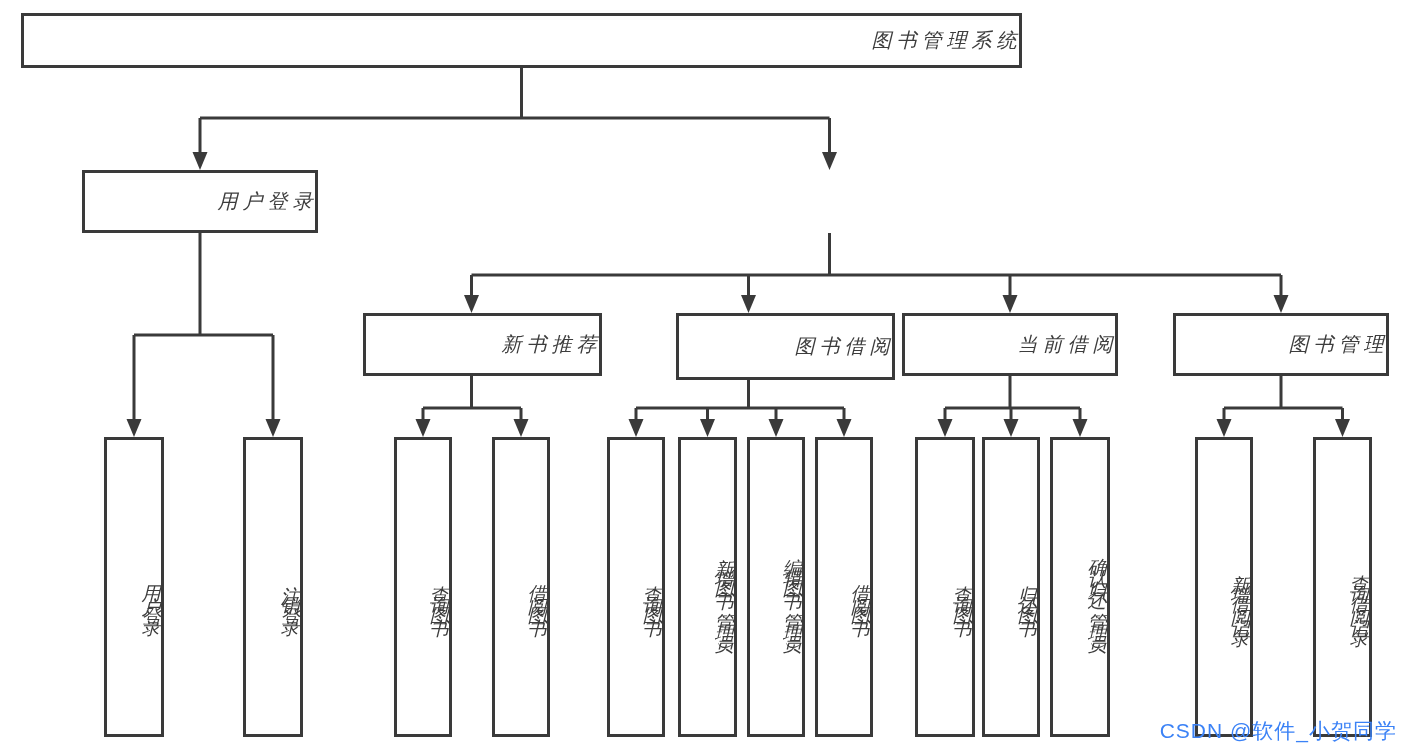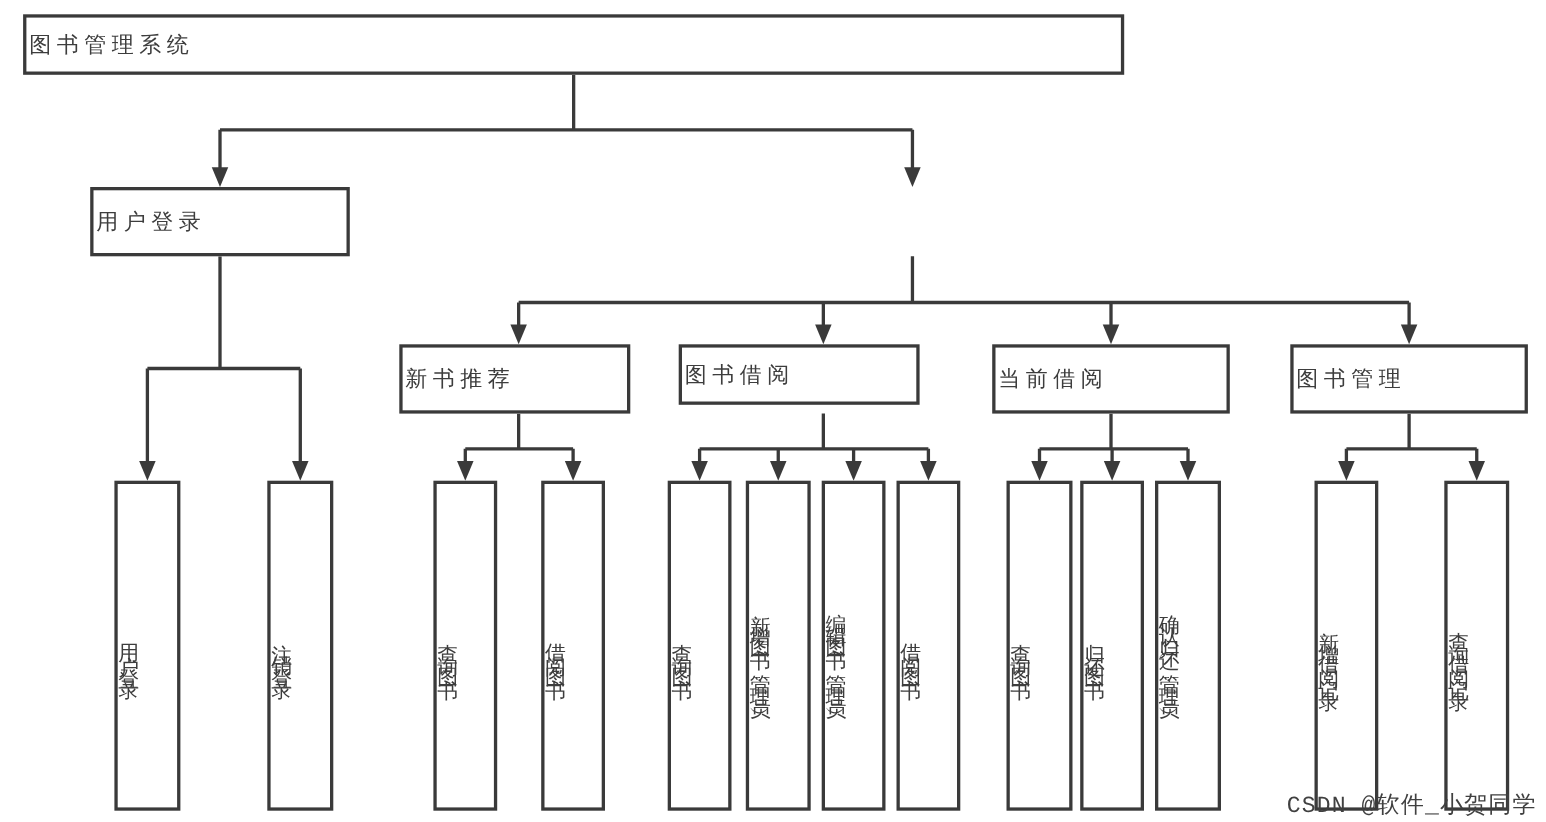--- a/index.html
+++ b/index.html
@@ -26,23 +26,24 @@
     fill: #3a3a3a;
     stroke: none;
   }
   .node {
     position: absolute;
     box-sizing: border-box;
     border: 3px solid #3a3a3a;
     background: #ffffff;
     display: flex;
     align-items: center;
-    justify-content: flex-start;
+    justify-content: flex-end;
     z-index: 1;
     color: #3d3d3d;
+    font-style: italic;
   }
   .hnode {
     font-size: 20px;
     letter-spacing: 5px;
     white-space: nowrap;
   }
   .hnode span { transform: translateX(2.5px); } 
   .vnode span {
     writing-mode: vertical-rl;
     text-orientation: mixed;
@@ -50,25 +51,24 @@
     letter-spacing: 11px;
     line-height: 1;
     color: #3d3d3d;
     transform: translateY(5px);
   }
   .watermark {
     position: absolute;
     right: 8px;
     bottom: 2px;
     font-size: 21px;
-    color: #404040;
+    color: #3b82f6;
     letter-spacing: 1px;
     z-index: 2;
     white-space: nowrap;
-    font-family: Liberation Mono, monospace;
   }
 </style>
 </head>
 <body>
 
 <div class="stage">
 
   <svg class="connectors" width="1405" height="747" viewBox="0 0 1405 747" aria-hidden="true">
 
     <path d="M521.5 68 V118 M200 118 H829.5 M200 118 V156 M829.5 118 V156"></path>
@@ -106,24 +106,24 @@
   </svg>
 
   <div class="node hnode" style="left:21px;top:13px;width:1001px;height:55px">
     <span>图书管理系统</span>
   </div>
 
   <div class="node hnode" style="left:82px;top:170px;width:236px;height:63px">
     <span>用户登录</span>
   </div>
 
-  <div class="node hnode" style="left:363px;top:313px;width:210px;height:63px">
+  <div class="node hnode" style="left:363px;top:313px;width:239px;height:63px">
     <span>新书推荐</span>
   </div>
-  <div class="node hnode" style="left:617px;top:313px;width:219px;height:55px">
+  <div class="node hnode" style="left:676px;top:313px;width:219px;height:67px">
     <span>图书借阅</span>
   </div>
   <div class="node hnode" style="left:902px;top:313px;width:216px;height:63px">
     <span>当前借阅</span>
   </div>
   <div class="node hnode" style="left:1173px;top:313px;width:216px;height:63px">
     <span>图书管理</span>
   </div>
 
   <div class="node vnode" style="left:104px;top:437px;width:60px;height:300px">

